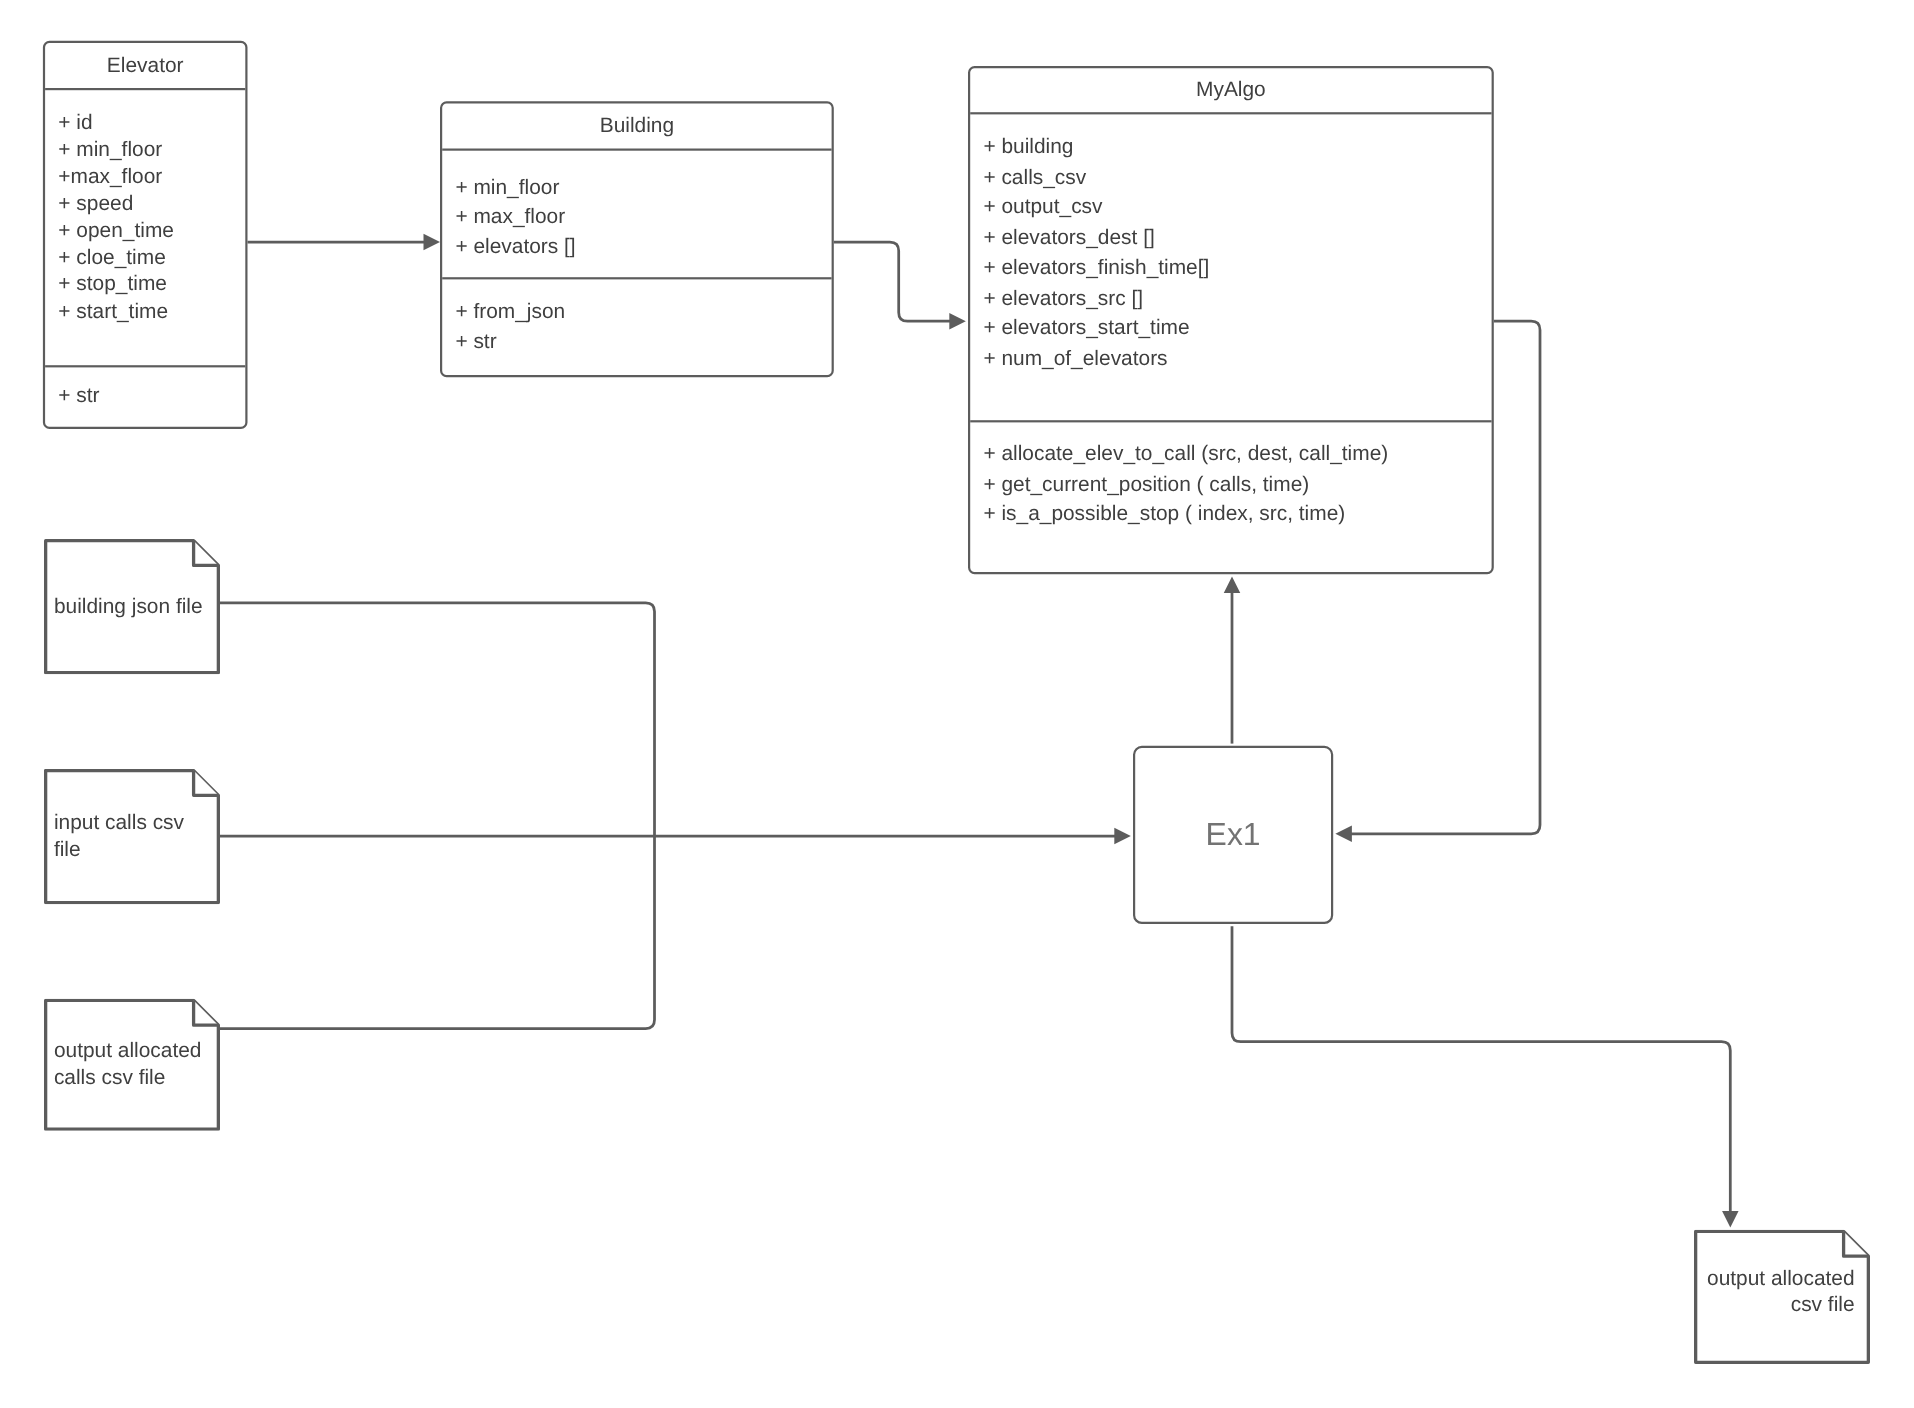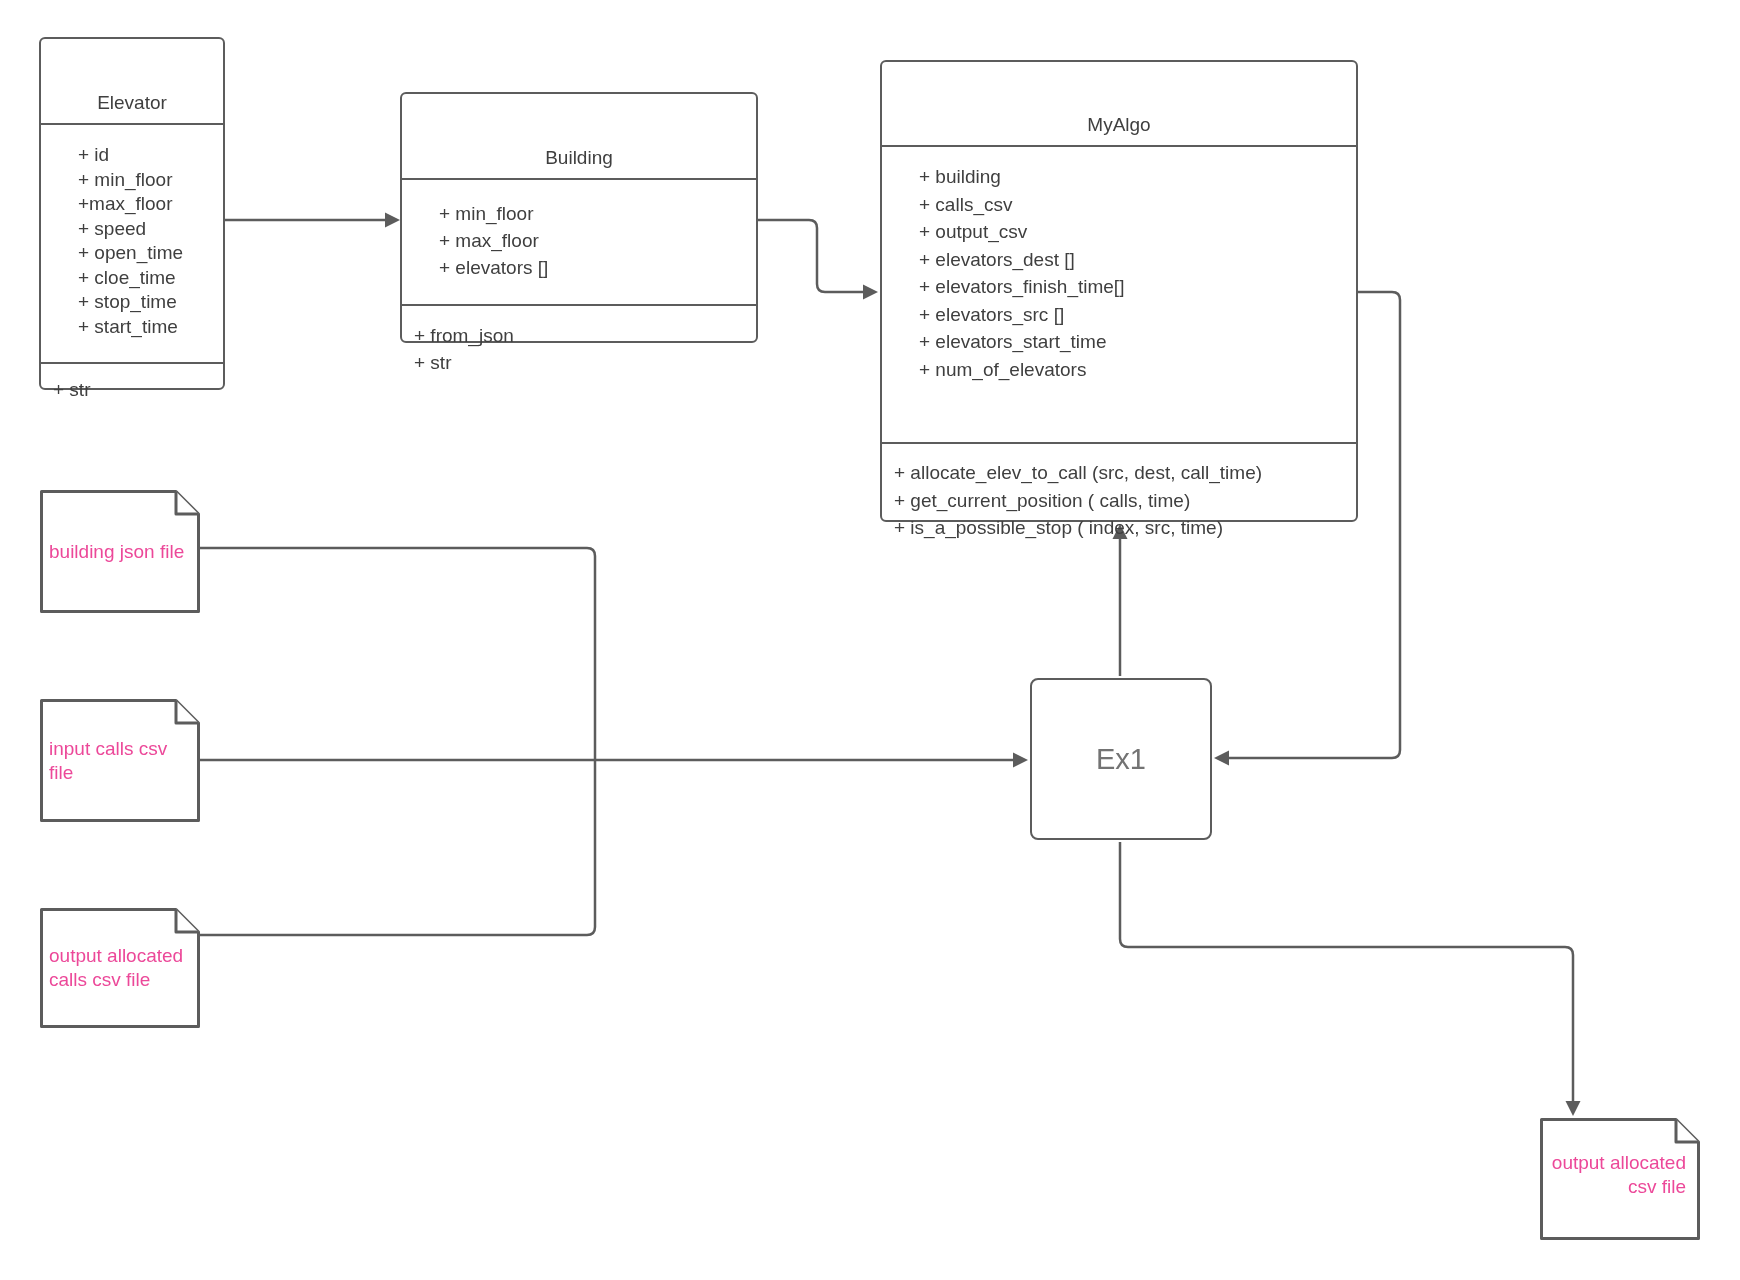--- a/index.html
+++ b/index.html
@@ -20,23 +20,22 @@
     border:2px solid #5c5c5c;
     border-radius:6px;
     display:flex;flex-direction:column;
     box-sizing:border-box;
     font-size:19px;
   }
   .uml-title{
     border-bottom:2px solid #5c5c5c;
     display:flex;align-items:center;justify-content:center;
     flex:0 0 auto;
-    margin-top:43px;
-  }
-  .uml-attrs{flex:1 1 auto;padding:18px 10px 23px 12px;box-sizing:border-box;margin-left:25px;}
+  }
+  .uml-attrs{flex:1 1 auto;padding:18px 10px 6px 12px;box-sizing:border-box;}
   .uml-methods{
     border-top:2px solid #5c5c5c;
     padding:14px 6px 6px 12px;box-sizing:border-box;
     flex:0 0 auto;
   }
   .uml-line{line-height:25px;white-space:nowrap;}
   .uml-line.wrap{white-space:normal;line-height:26px;}
 
   .box-elevator{left:39px;top:37px;width:186px;height:353px;}
   .box-elevator .uml-title{height:41px;}
@@ -65,21 +64,21 @@
 
   
   .file-shape{
     position:absolute;width:160px;height:122px;
     box-sizing:border-box;
   }
   .file-shape svg{position:absolute;left:0;top:0;}
   .file-label{
     position:absolute;left:0;top:0;right:14px;bottom:0;
     display:flex;flex-direction:column;justify-content:center;
-    padding-left:9px;font-size:19px;line-height:24px;color:#ec4899;
+    padding-left:9px;font-size:19px;line-height:24px;color:#404040;
   }
   .file-1{left:40px;top:490px;height:123px;}
   .file-2{left:40px;top:699px;height:123px;}
   .file-3{left:40px;top:908px;height:120px;}
   .file-4{left:1540px;top:1118px;height:114px;text-align:right;}
 </style>
 </head>
 <body>
 
 <div id="canvas">

